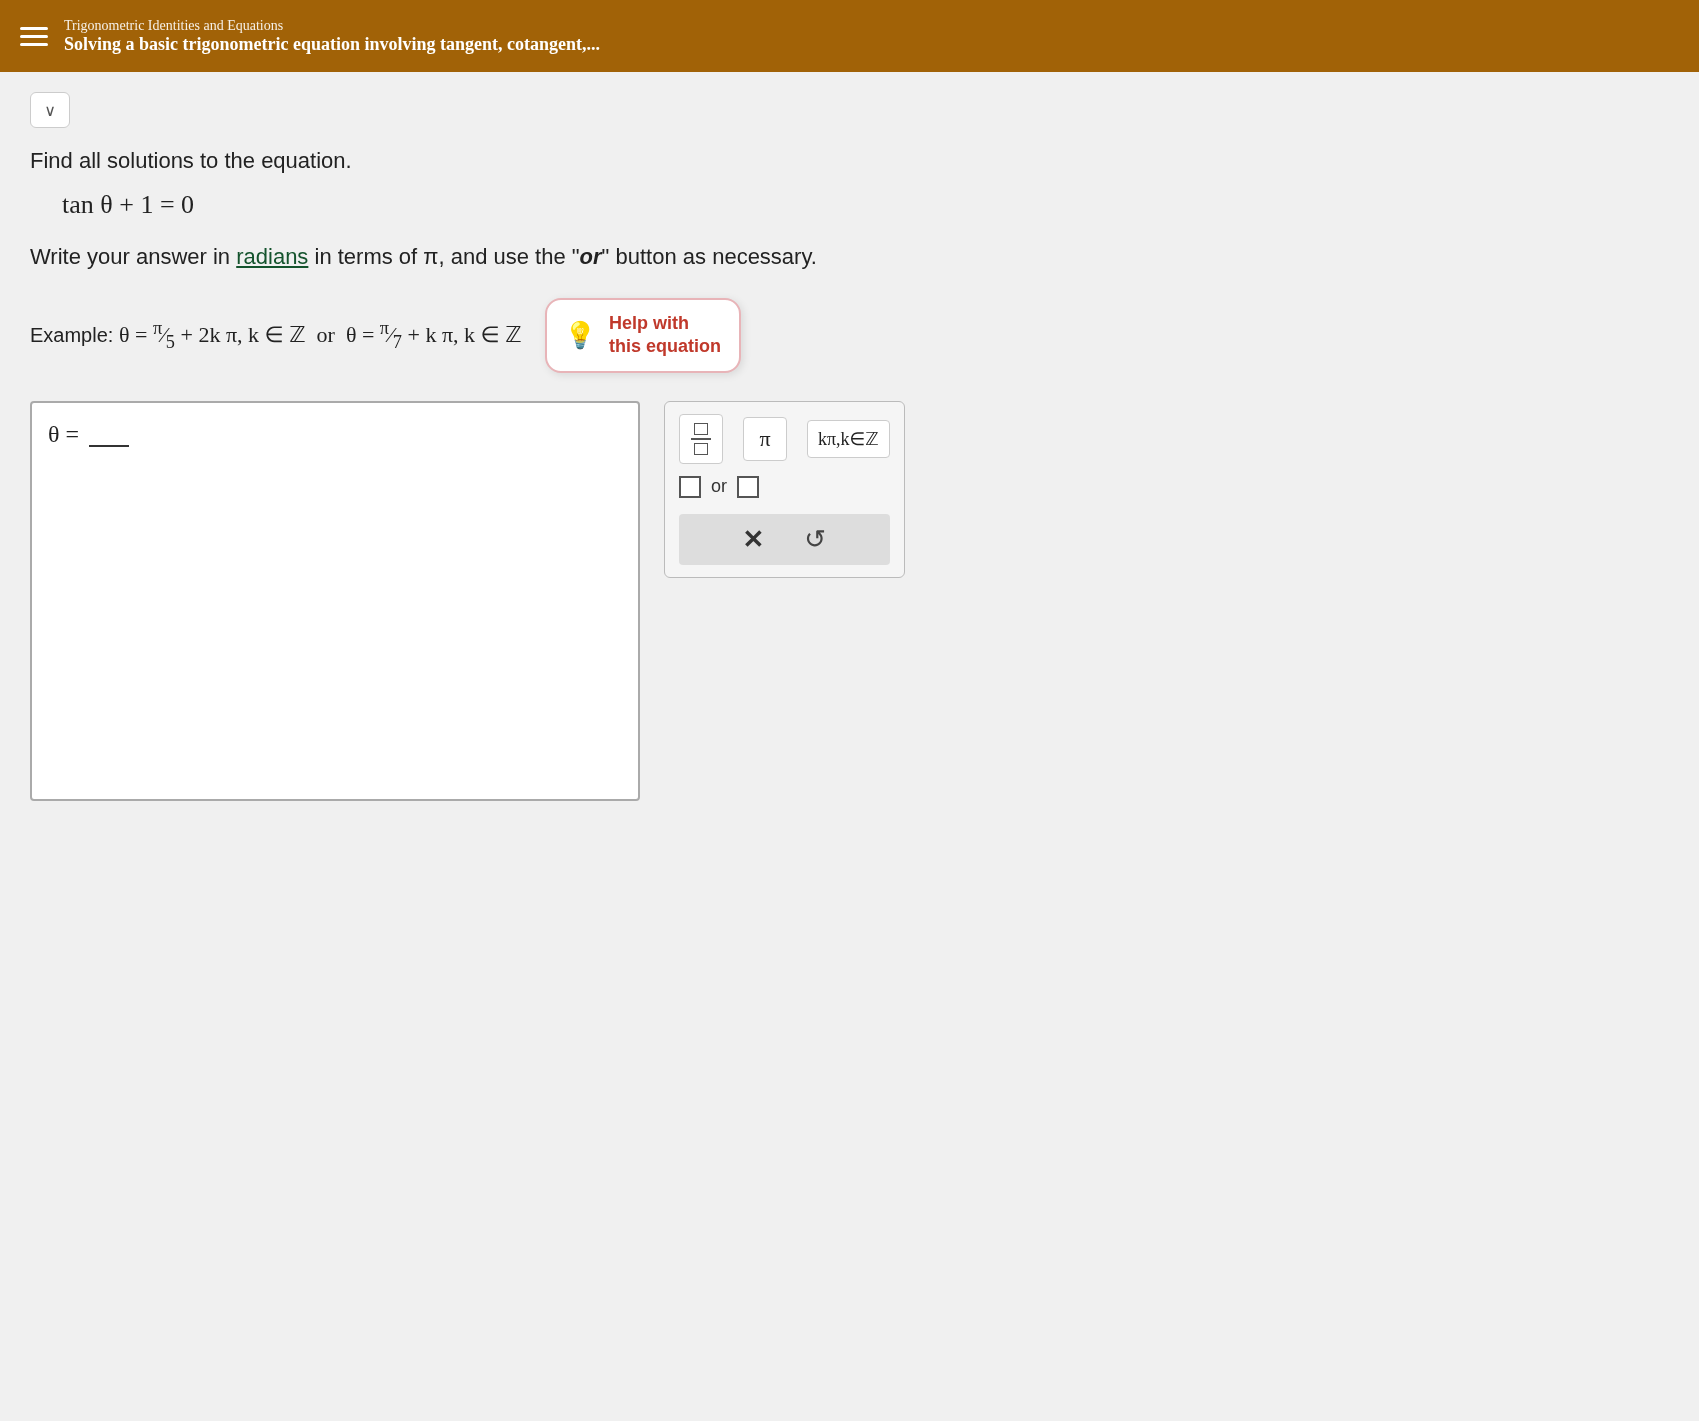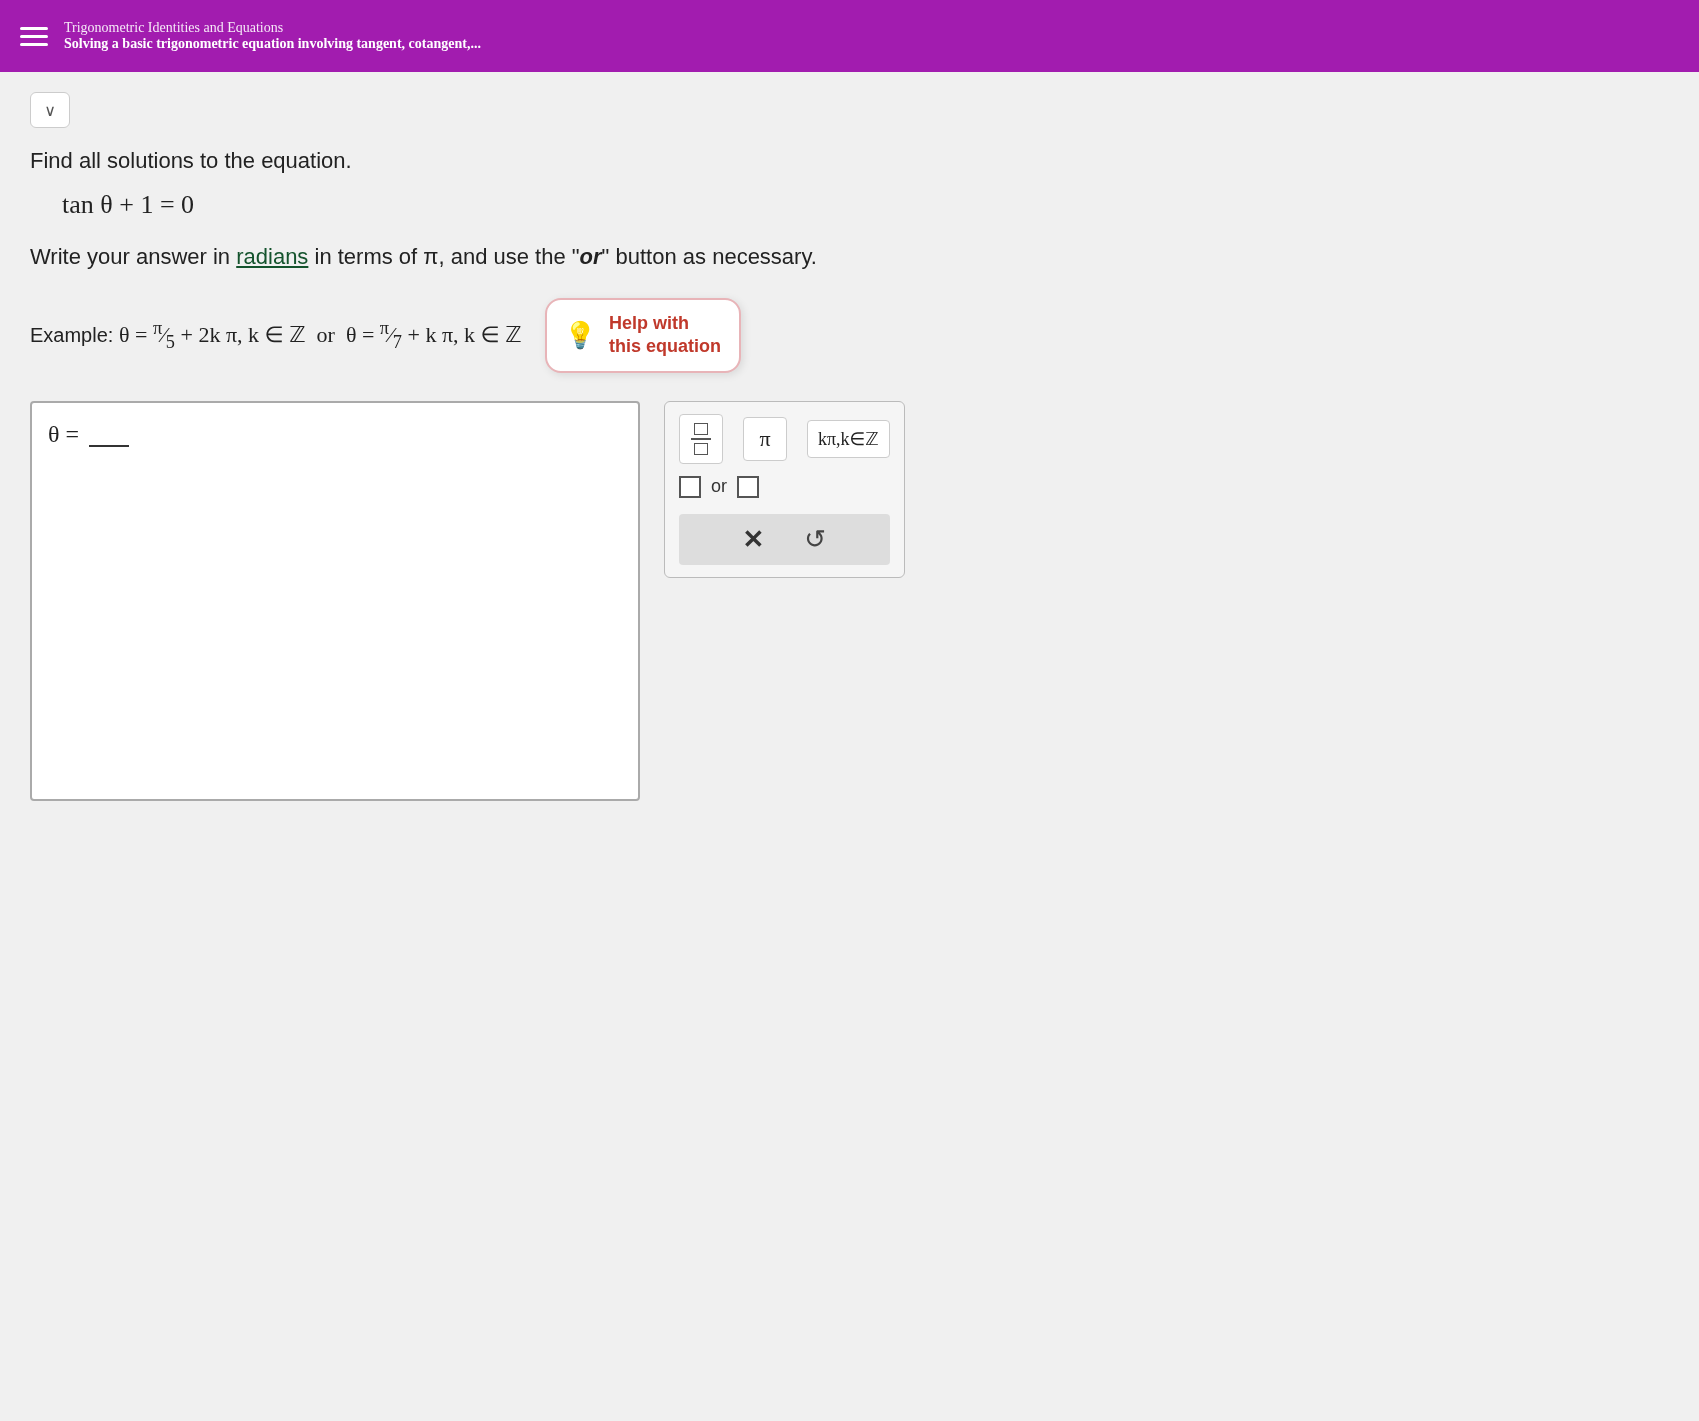--- a/index.html
+++ b/index.html
@@ -7,21 +7,21 @@
     body {
       font-family: 'Georgia', serif;
       background-color: #e8e8e8;
       width: 1699px;
       min-height: 1421px;
       display: flex;
       flex-direction: column;
     }
 
     .top-bar {
-      background-color: #a21caf;
+      background-color: #a16207;
       display: flex;
       align-items: center;
       padding: 14px 20px;
       gap: 16px;
       min-height: 72px;
     }
 
     .hamburger-icon {
       display: flex;
       flex-direction: column;
@@ -38,21 +38,21 @@
 
     .top-bar-text {
       color: white;
     }
     .top-bar-text .subtitle {
       font-size: 14px;
       font-weight: 400;
       opacity: 0.9;
     }
     .top-bar-text .title {
-      font-size: 14px;
+      font-size: 18px;
       font-weight: 700;
     }
 
     .main-content {
       background-color: #f0f0f0;
       flex: 1;
       padding: 20px 30px 40px 30px;
       position: relative;
     }
 

